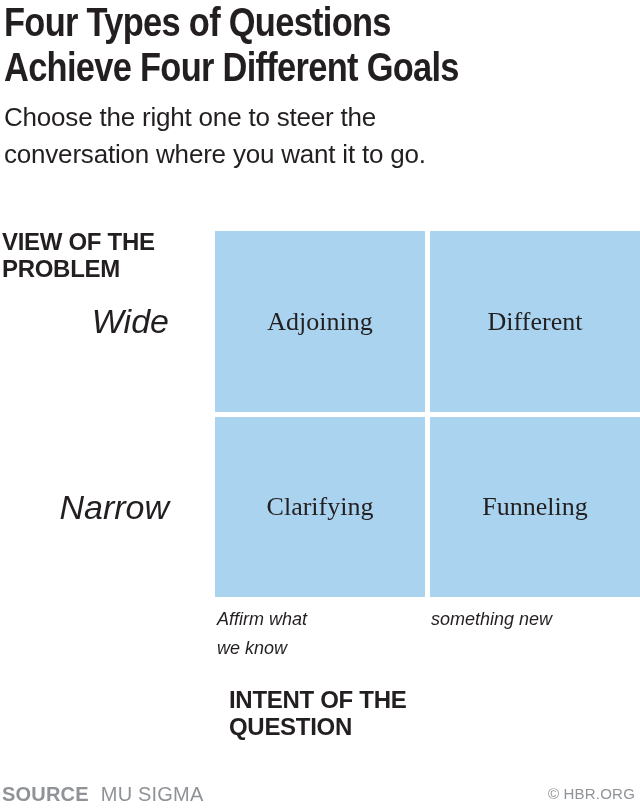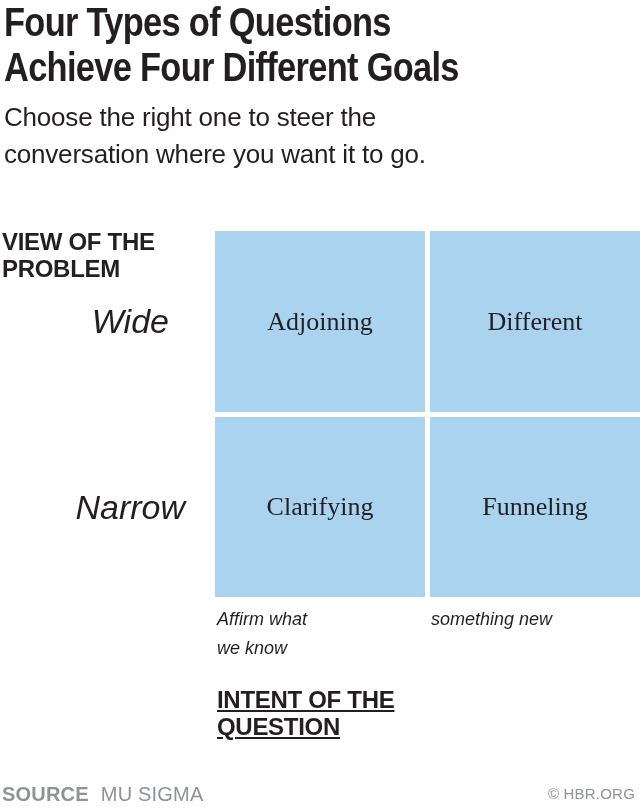--- a/index.html
+++ b/index.html
@@ -31,30 +31,30 @@
     white-space:nowrap;
   }
   
   .axis-title{
     position:absolute;
     font-size:24px;font-weight:700;line-height:27px;
     letter-spacing:-0.3px;color:var(--text);
     white-space:nowrap;
   }
   .y-axis-title{left:2px;top:228px;}
-  .x-axis-title{left:217px;top:686px;text-decoration:underline;}
+  .x-axis-title{left:229px;top:686px;}
   
   .row-label{
     position:absolute;left:2px;width:170px;
     display:flex;align-items:center;justify-content:flex-end;
     font-size:34px;font-style:italic;color:var(--text);
     padding-right:3px;
   }
   .row-label.wide{top:231px;height:181px;}
-  .row-label.narrow{top:417px;height:180px;margin-left:16px;}
+  .row-label.narrow{top:417px;height:180px;}
   
   .grid{
     position:absolute;left:215px;top:231px;
     width:425px;height:366px;
     display:grid;
     grid-template-columns:210px 210px;
     grid-template-rows:181px 180px;
     gap:5px;
   }
   .cell{

